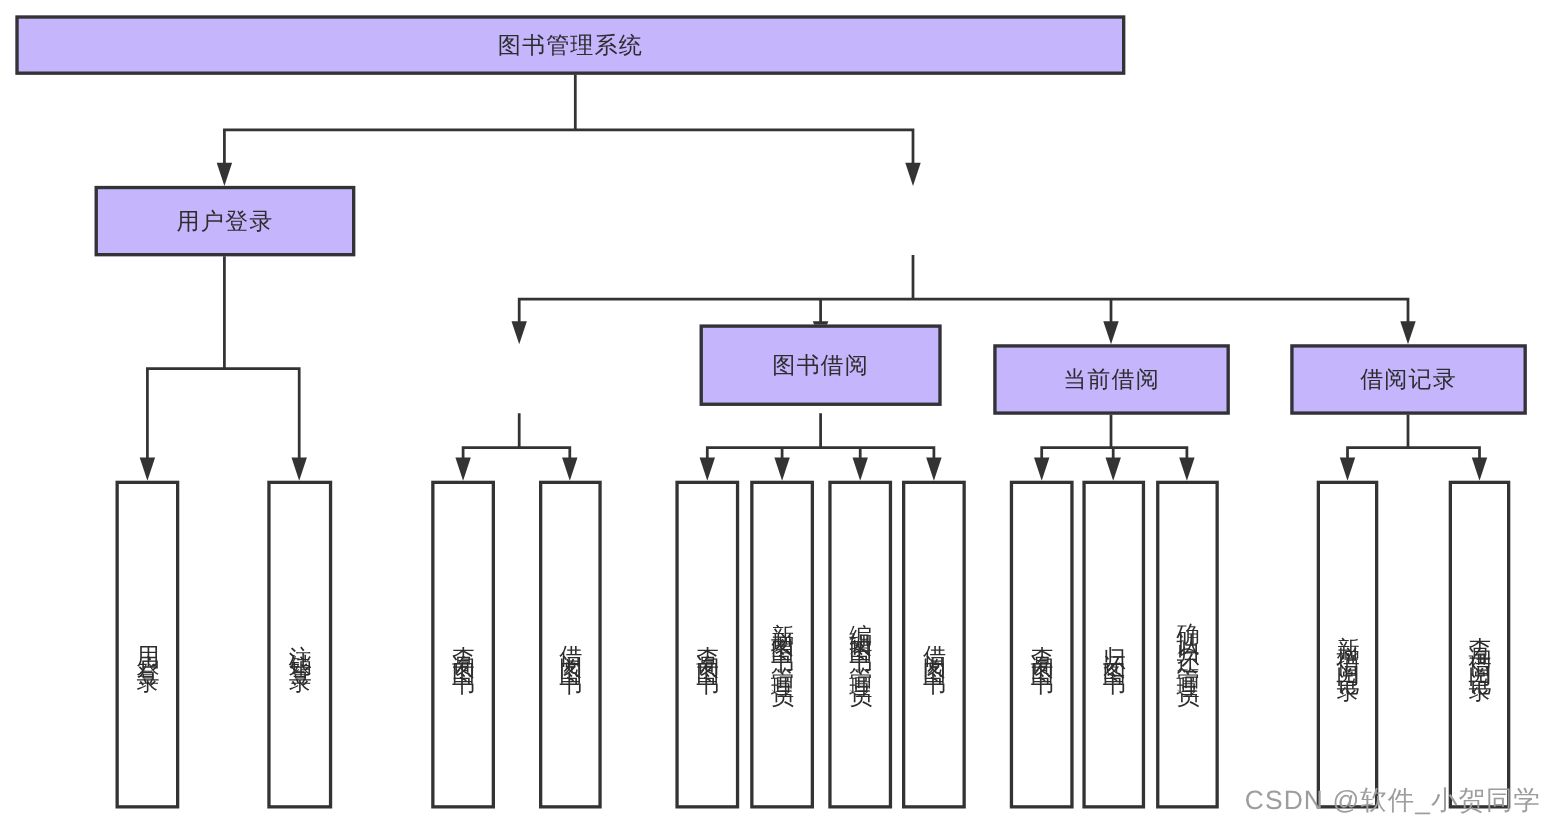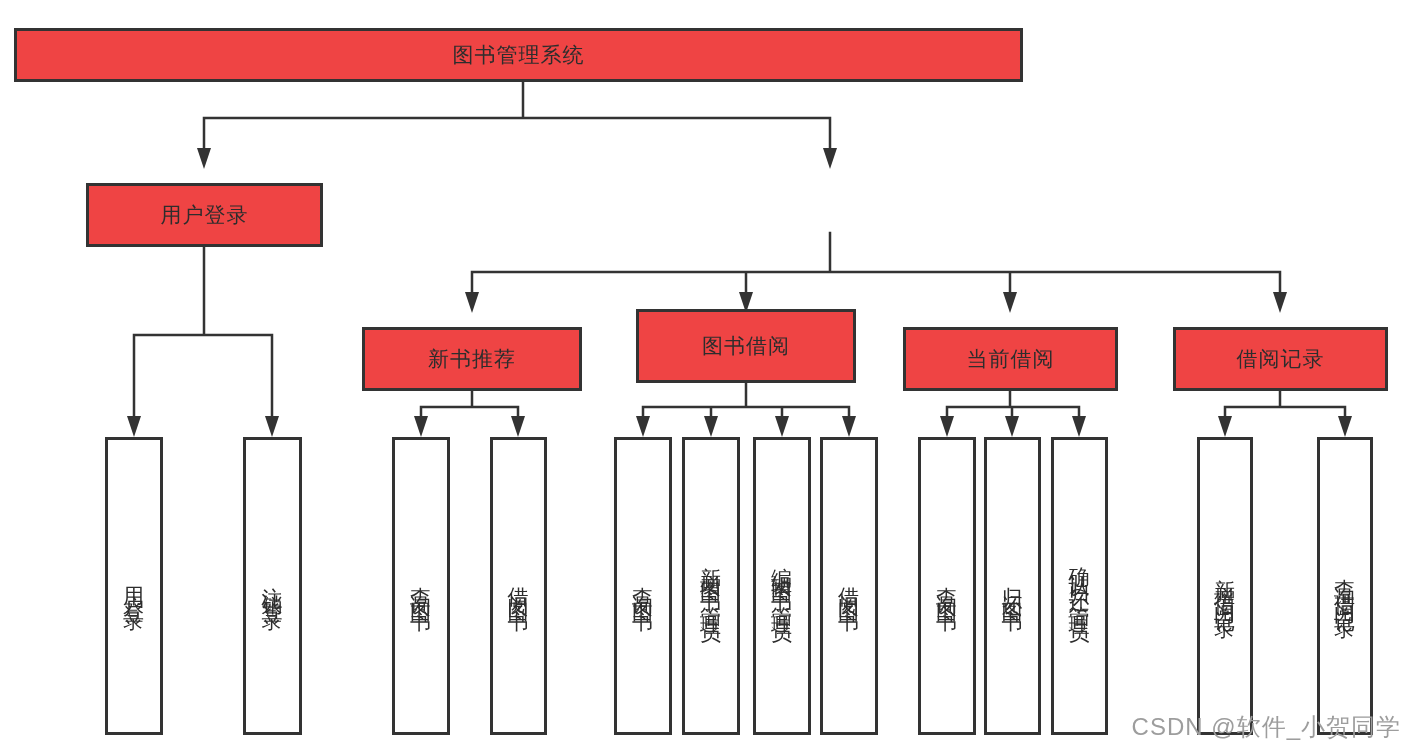--- a/index.html
+++ b/index.html
@@ -13,29 +13,28 @@
   }
   .connectors {
     position: absolute;
     left: 0; top: 0;
     width: 1405px; height: 747px;
   }
   .node {
     position: absolute;
     box-sizing: border-box;
     border: 3px solid #333333;
-    background: #ef4444;
+    background: #c4b5fd;
     display: flex;
     align-items: center;
     justify-content: center;
     font-size: 21px;
     color: #2d2d2d;
     letter-spacing: 1px;
     white-space: nowrap;
-    margin-top: 14px;
   }
   .vnode {
     position: absolute;
     box-sizing: border-box;
     border: 3px solid #333333;
     background: #ffffff;
     display: flex;
     align-items: center;
     justify-content: center;
     top: 437px;
@@ -123,23 +122,20 @@
   </svg>
 
   <div class="node" style="left:14px; top:14px; width:1009px; height:54px;">
     <span>图书管理系统</span>
   </div>
 
   <div class="node" style="left:86px; top:169px; width:237px; height:64px;">
     <span>用户登录</span>
   </div>
 
-  <div class="node" style="left:362px; top:313px; width:220px; height:64px;">
-    <span>新书推荐</span>
-  </div>
   <div class="node" style="left:636px; top:295px; width:220px; height:74px;">
     <span>图书借阅</span>
   </div>
   <div class="node" style="left:903px; top:313px; width:215px; height:64px;">
     <span>当前借阅</span>
   </div>
   <div class="node" style="left:1173px; top:313px; width:215px; height:64px;">
     <span>借阅记录</span>
   </div>
 

